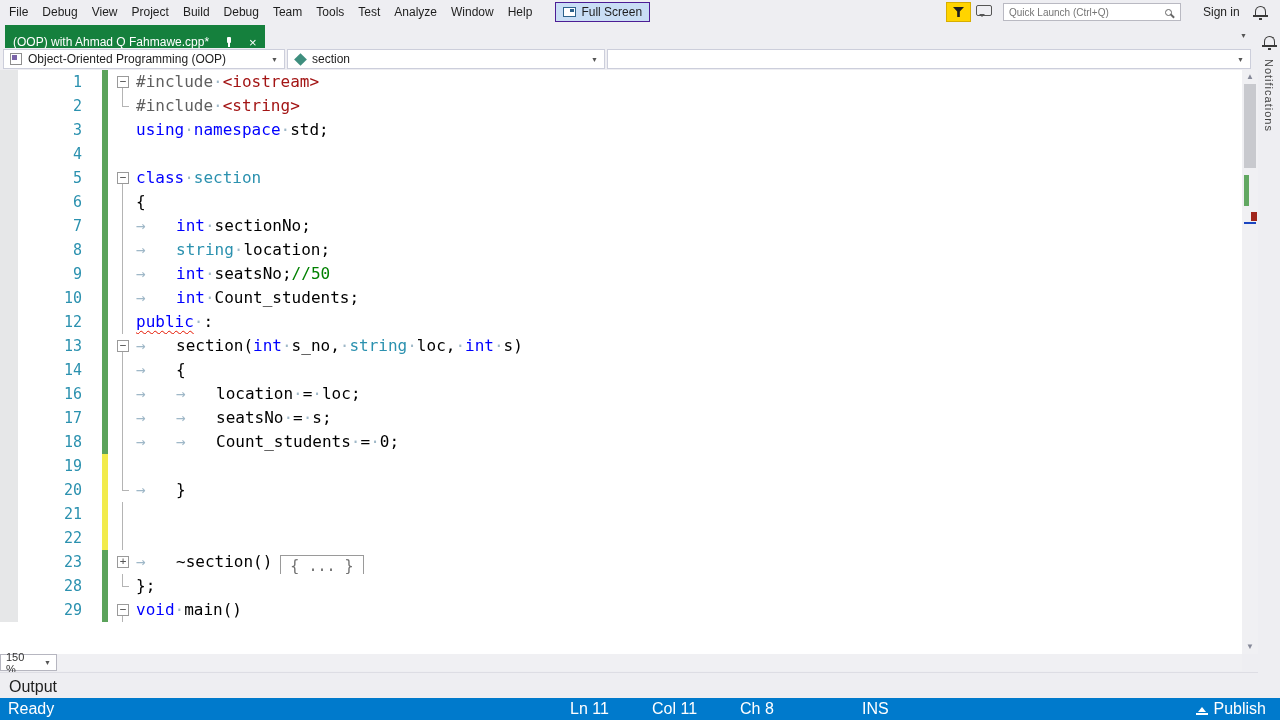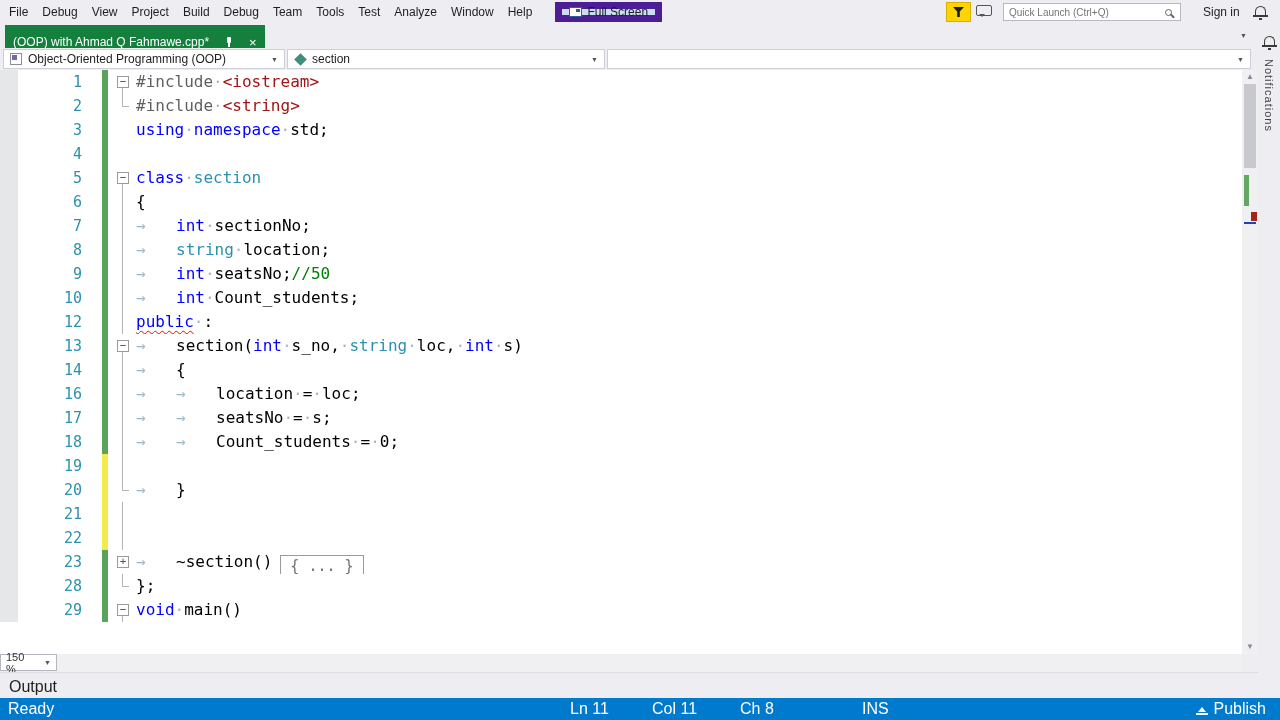--- a/index.html
+++ b/index.html
@@ -3,21 +3,21 @@
 <meta charset="utf-8">
 <style>
   * { margin:0; padding:0; box-sizing:border-box; }
   body { background:#d0d0d0; font-family:"Liberation Sans", sans-serif; }
   #screen { position:relative; width:1280px; height:720px; background:#EEEEF2; overflow:hidden; }
 
   
   .menubar { position:absolute; top:0; left:0; width:1280px; height:24px; display:flex; align-items:center; font-size:12px; color:#1E1E1E; }
   .menu-items { display:flex; align-items:center; height:24px; margin-left:2px; }
   .mitem { padding:0 7px; line-height:24px; cursor:default; }
-  .fs-btn { margin-left:16px; height:20px; display:flex; align-items:center; gap:5px; padding:0 7px; background:#C9DEF5; border:7px solid #4c1d95; }
+  .fs-btn { margin-left:16px; height:20px; display:flex; align-items:center; gap:5px; padding:0 7px; background:#C9DEF5; border:1px solid #4c1d95; }
   .fs-icon { width:13px; height:10px; border:1px solid #2C628B; position:relative; background:#fff; }
   .fs-icon::after { content:''; position:absolute; right:1px; top:1px; width:4px; height:3px; background:#2C628B; }
   .filter-btn { position:absolute; left:946px; top:2px; width:25px; height:20px; background:#FFD400; border:1px solid #D8AE00; display:flex; align-items:center; justify-content:center; }
   .funnel { width:11px; height:10px; background:#1E1E1E; clip-path:polygon(0 0,100% 0,62% 45%,62% 100%,38% 100%,38% 45%); }
   .feedback { position:absolute; left:976px; top:5px; width:16px; height:11px; border:1.5px solid #555; border-radius:2px; }
   .feedback::after { content:''; position:absolute; left:2px; bottom:-5px; border:3px solid transparent; border-top-color:#555; }
   .quick { position:absolute; left:1003px; top:3px; width:178px; height:18px; background:#fff; border:1px solid #B9B9C2; display:flex; align-items:center; padding:0 5px; }
   .quick input { flex:1; border:none; outline:none; background:transparent; font-size:10px; color:#444; font-family:"Liberation Sans",sans-serif; }
   .mag { width:7px; height:7px; border:1.5px solid #666; border-radius:50%; position:relative; flex:none; margin-right:3px; }
   .mag::after { content:''; position:absolute; width:5px; height:1.5px; background:#666; transform:rotate(45deg); right:-4px; bottom:-2px; }

